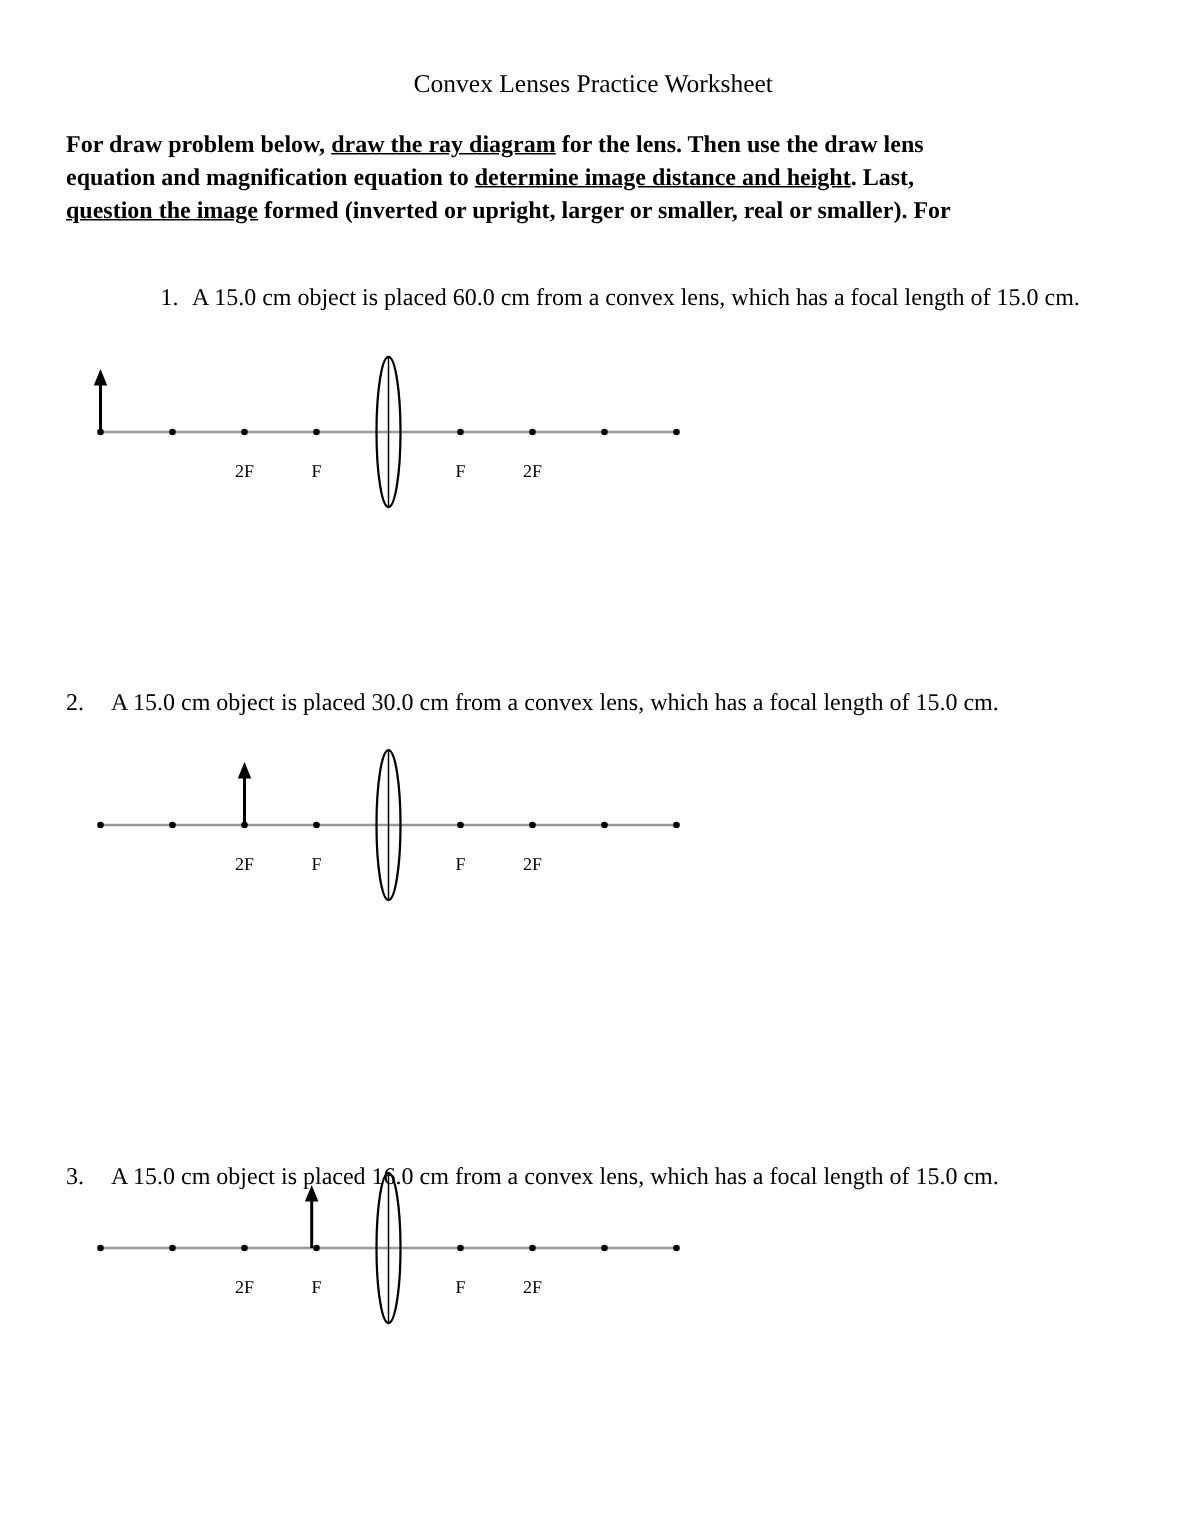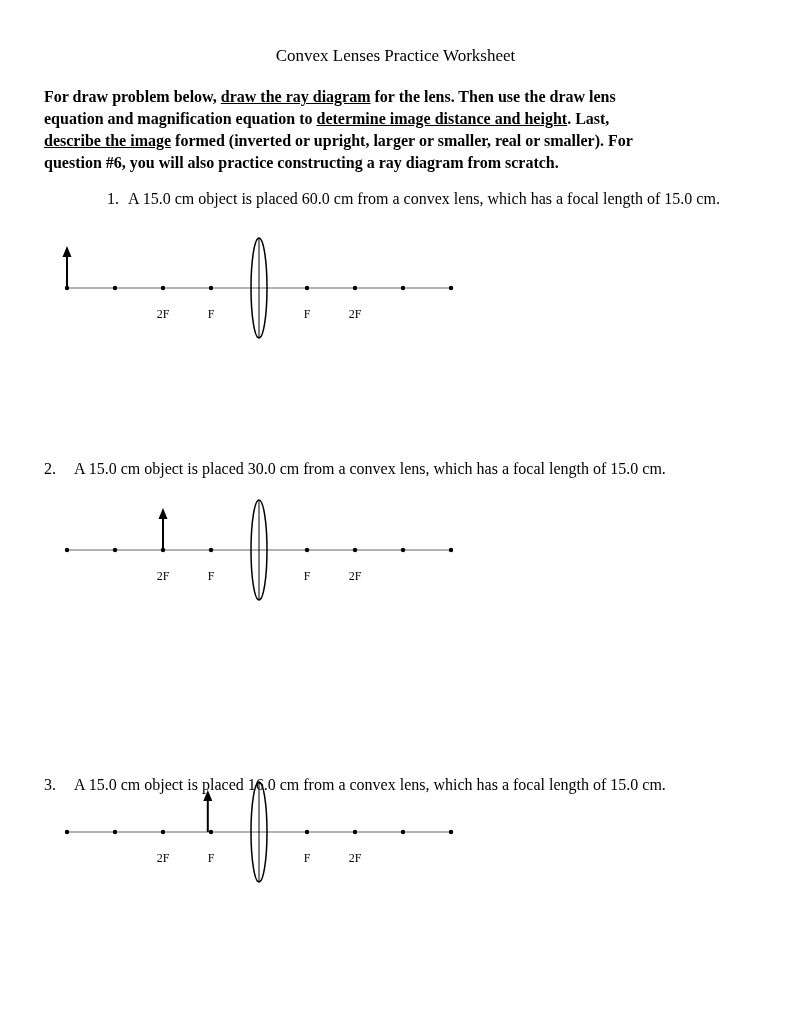--- a/index.html
+++ b/index.html
@@ -27,22 +27,21 @@
   svg text { font-family:"Liberation Serif", serif; font-size:12px; fill:#000; }
 </style>
 </head>
 <body>
 
 <div class="page">
   <h1 class="title">Convex Lenses Practice Worksheet</h1>
   <div class="instructions">
       <div class="iline"><span>For draw problem below, </span><span class="u">draw the ray diagram</span><span> for the lens. Then use the draw lens</span></div>
       <div class="iline"><span>equation and magnification equation to </span><span class="u">determine image distance and height</span><span>. Last,</span></div>
-      <div class="iline"><span class="u">describe the image</span><span> formed (inverted or upright, larger or smaller, real or smaller). For</span></div>
-      <div class="iline"><span>question #6, you will also practice constructing a ray diagram from scratch.</span></div>
+      <div class="iline"><span class="u">question the image</span><span> formed (inverted or upright, larger or smaller, real or smaller). For</span></div>
     </div>
   <div id="problems">
       <div class="problem" style="top: 188px; text-align: center;"><span class="pnum">1.</span><span>A 15.0 cm object is placed 60.0 cm from a convex lens, which has a focal length of 15.0 cm.</span></div>
       <svg class="diagram" width="420" height="118" style="top: 230px;">
         <line x1="17" y1="58" x2="401" y2="58" stroke="#999999" stroke-width="1.6"></line>
         <circle cx="17" cy="58" r="2.2" fill="#000000"></circle>
         <circle cx="65" cy="58" r="2.2" fill="#000000"></circle>
         <circle cx="113" cy="58" r="2.2" fill="#000000"></circle>
         <circle cx="161" cy="58" r="2.2" fill="#000000"></circle>
         <circle cx="257" cy="58" r="2.2" fill="#000000"></circle>

